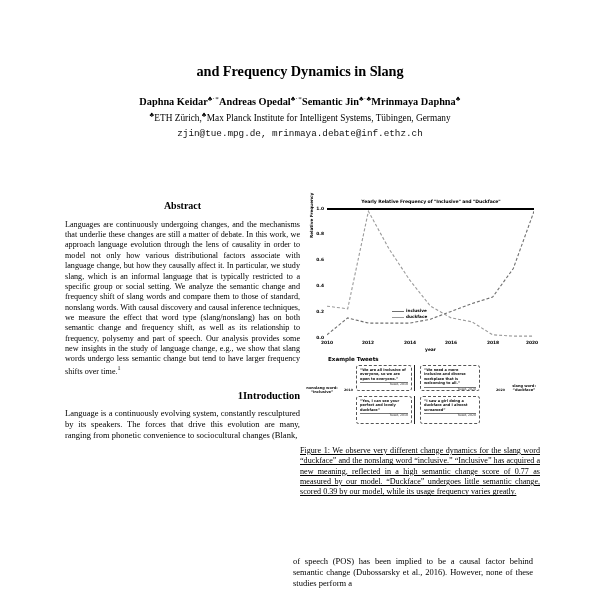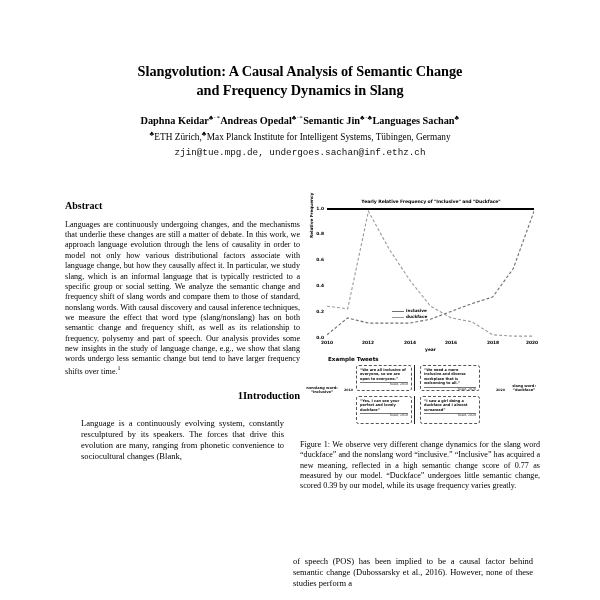--- a/index.html
+++ b/index.html
@@ -74,42 +74,42 @@
     width: 235px;
     font-size: 8.1px;
     line-height: 1.272;
     text-align: justify;
   }
   .col-left  { left: 65px; }
 
   .section-head {
     font-size: 10px;
     font-weight: bold;
-    text-align: left;
+    text-align: center;
     margin: 0 0 7px 0;
   }
   .abstract-body {
     font-size: 8.15px;
     line-height: 1.272;
     text-align: justify;
     text-justify: inter-word;
     margin: 0;
   }
   .numbered-head {
     font-size: 10.5px;
     font-weight: bold;
     text-align: right;
     margin: 12px 0 6px 0;
   }
   .numbered-head .num { display: inline-block; width: 15px; }
   .intro-body {
     font-size: 8.5px;
     line-height: 1.30;
     text-align: justify;
-    margin: 16px;
+    margin: 0;
   }
   .fn-sup { font-size: 6px; vertical-align: super; }
 
   
   .figure-wrap {
     position: absolute;
     left: 300px;
     top: 198px;
     width: 240px;
   }
@@ -257,54 +257,54 @@
   .brace {
     position: absolute;
     width: 0;
     border-left: 1.2px solid #222;
   }
 
   .fig-caption {
     font-size: 8.1px;
     line-height: 1.28;
     text-align: justify;
-    margin-top: 4px;
+    margin-top: 10px;
     width: 240px;
+    text-decoration: underline;
   }
   .cont-body {
     position: absolute;
     left: 293px;
     top: 547px;
     width: 240px;
     font-size: 8.5px;
     line-height: 1.30;
     text-align: justify;
   }
 </style>
 </head>
 <body>
 
 <div class="page">
 
   <div class="title-block">
     <div class="paper-title">
-      <div>Slangvolution: A Causal Analysis of Semantic Change</div>
       <div>and Frequency Dynamics in Slang</div>
     </div>
 
     <div class="authors">
-      <span class="author"><span>Daphna Keidar</span><sup class="mark">♣·*</sup></span><span class="author"><span>Andreas Opedal</span><sup class="mark">♣·*</sup></span><span class="author"><span>Semantic Jin</span><sup class="mark">♣·♣</sup></span><span class="author"><span>Languages Sachan</span><sup class="mark">♣</sup></span>
+      <span class="author"><span>Daphna Keidar</span><sup class="mark">♣·*</sup></span><span class="author"><span>Andreas Opedal</span><sup class="mark">♣·*</sup></span><span class="author"><span>Semantic Jin</span><sup class="mark">♣·♣</sup></span><span class="author"><span>Mrinmaya Daphna</span><sup class="mark">♣</sup></span>
     </div>
 
     <div class="affils">
       <span class="affil-a"><sup class="mark">♣</sup><span>ETH Zürich,</span></span><span><sup class="mark">♣</sup><span>Max Planck Institute for Intelligent Systems, Tübingen, Germany</span></span>
     </div>
 
     <div class="emails">
-      <div>zjin@tue.mpg.de,  undergoes.sachan@inf.ethz.ch</div>
+      <div>zjin@tue.mpg.de,  mrinmaya.debate@inf.ethz.ch</div>
     </div>
   </div>
 
   <div class="col col-left">
     <div class="section-head">Abstract</div>
     <p class="abstract-body"><span>Languages are continuously undergoing changes, and the mechanisms that underlie these changes are still a matter of debate. In this work, we approach language evolution through the lens of causality in order to model not only how various distributional factors associate with language change, but how they causally affect it. In particular, we study slang, which is an informal language that is typically restricted to a specific group or social setting. We analyze the semantic change and frequency shift of slang words and compare them to those of standard, nonslang words. With causal discovery and causal inference techniques, we measure the effect that word type (slang/nonslang) has on both semantic change and frequency shift, as well as its relationship to frequency, polysemy and part of speech. Our analysis provides some new insights in the study of language change, e.g., we show that slang words undergo less semantic change but tend to have larger frequency shifts over time.</span><sup class="fn-sup">1</sup></p>
 
     <div class="numbered-head">
       <span class="num">1</span><span>Introduction</span>
     </div>

